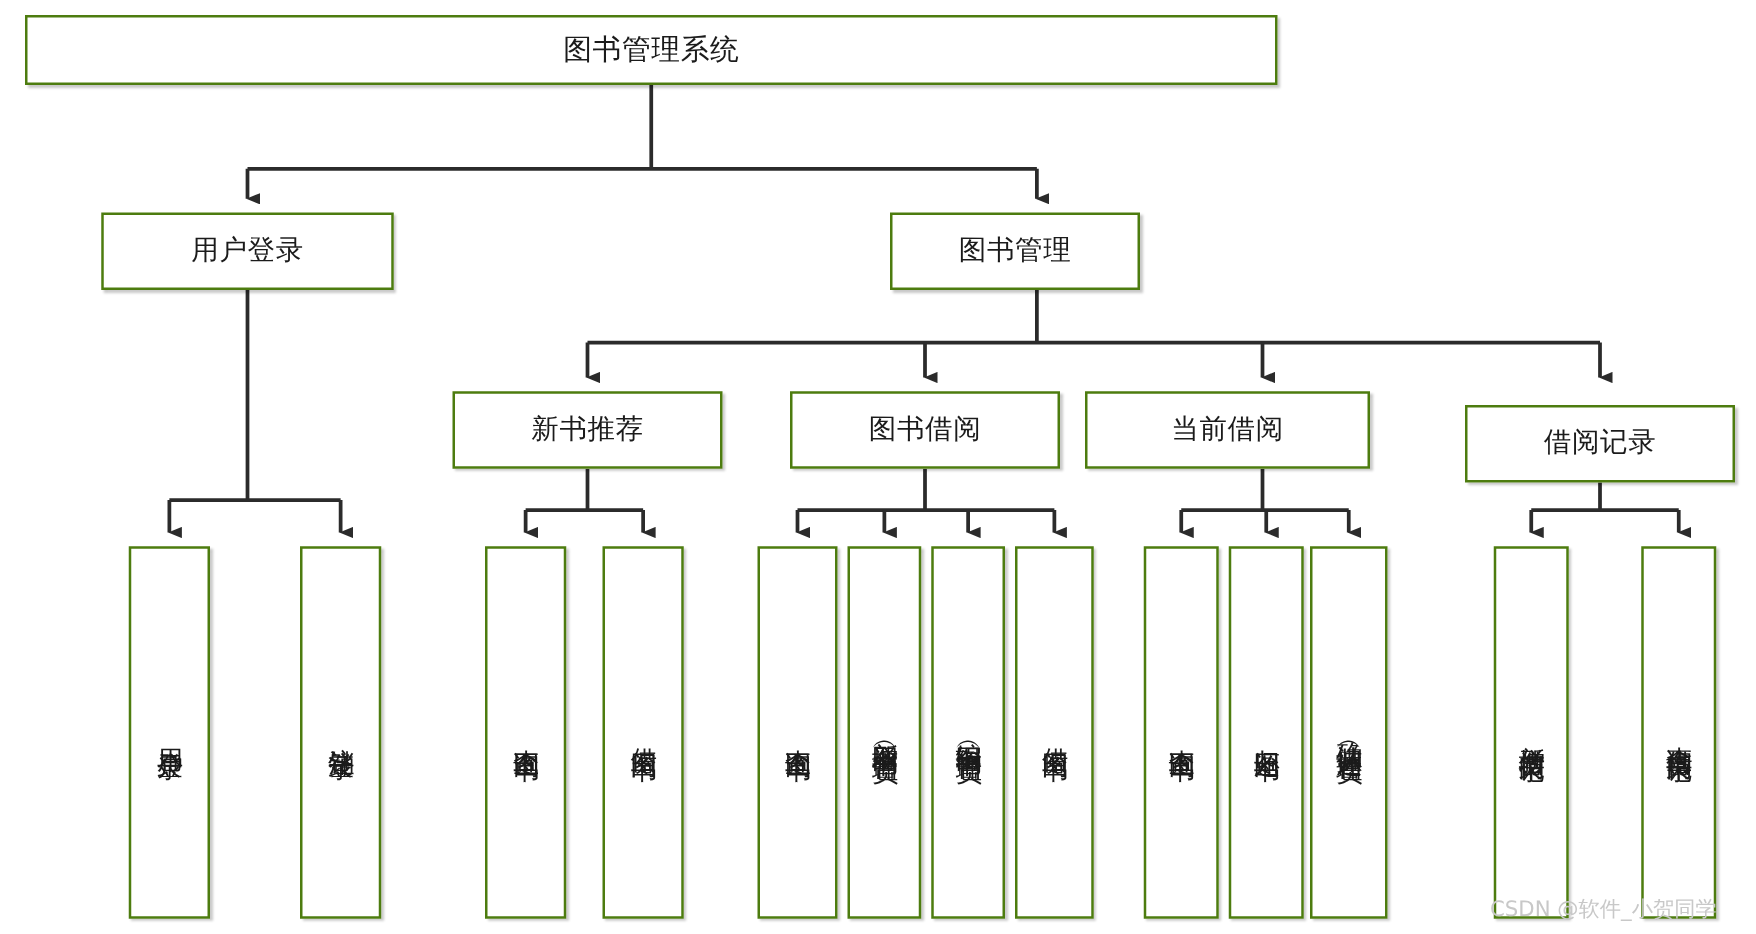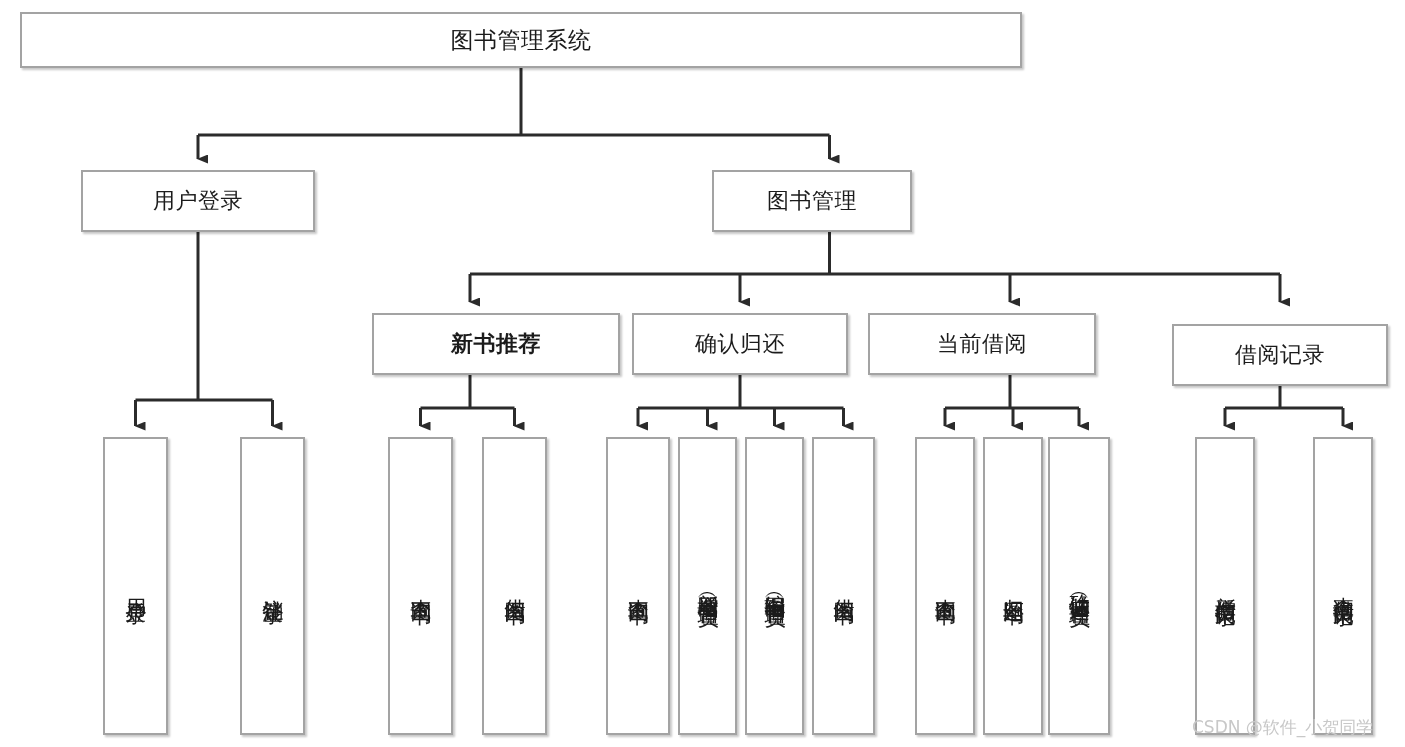--- a/index.html
+++ b/index.html
@@ -22,21 +22,21 @@
     left: 0;
     top: 0;
     width: 1405px;
     height: 747px;
   }
   
   .node-box {
     position: absolute;
     box-sizing: border-box;
     background: #ffffff;
-    border: 2px solid #a3a3a3;
+    border: 2px solid #4d7c0f;
     box-shadow: 2px 2px 2px rgba(0,0,0,0.22);
     display: flex;
     align-items: center;
     justify-content: center;
     z-index: 2;
   }
   .node-label {
     color: #1b1b1b;
     font-size: 22px;
     line-height: 1.15;
@@ -117,25 +117,25 @@
     <span class="node-label">图书管理系统</span>
   </div>
 
   <div class="node-box lvl2" style="left: 81px; top: 170px; width: 234px; height: 62px;">
     <span class="node-label">用户登录</span>
   </div>
   <div class="node-box lvl2" style="left: 712px; top: 170px; width: 200px; height: 62px;">
     <span class="node-label">图书管理</span>
   </div>
 
-  <div class="node-box lvl3" style="left: 372px; top: 313px; width: 248px; height: 62px; font-weight: bold;">
+  <div class="node-box lvl3" style="left: 362px; top: 313px; width: 216px; height: 62px;">
     <span class="node-label">新书推荐</span>
   </div>
   <div class="node-box lvl3" style="left: 632px; top: 313px; width: 216px; height: 62px;">
-    <span class="node-label">确认归还</span>
+    <span class="node-label">图书借阅</span>
   </div>
   <div class="node-box lvl3" style="left: 868px; top: 313px; width: 228px; height: 62px;">
     <span class="node-label">当前借阅</span>
   </div>
   <div class="node-box lvl3" style="left: 1172px; top: 313px; width: 216px; height: 62px; margin-top: 11px;">
     <span class="node-label">借阅记录</span>
   </div>
 
   <div class="node-box leaf" style="left: 103px; top: 437px; width: 65px; height: 298px;">
     <span class="node-label">用户登录</span>

